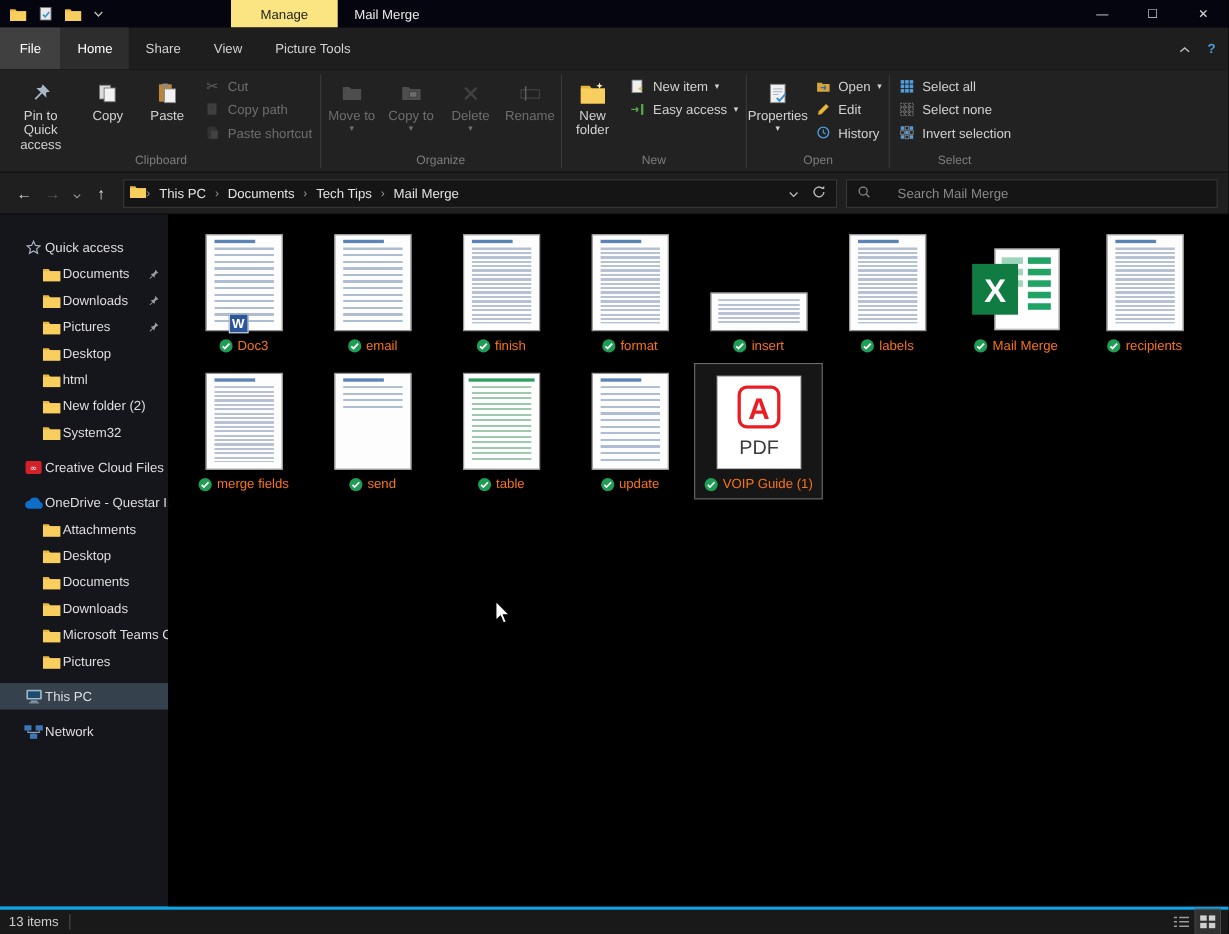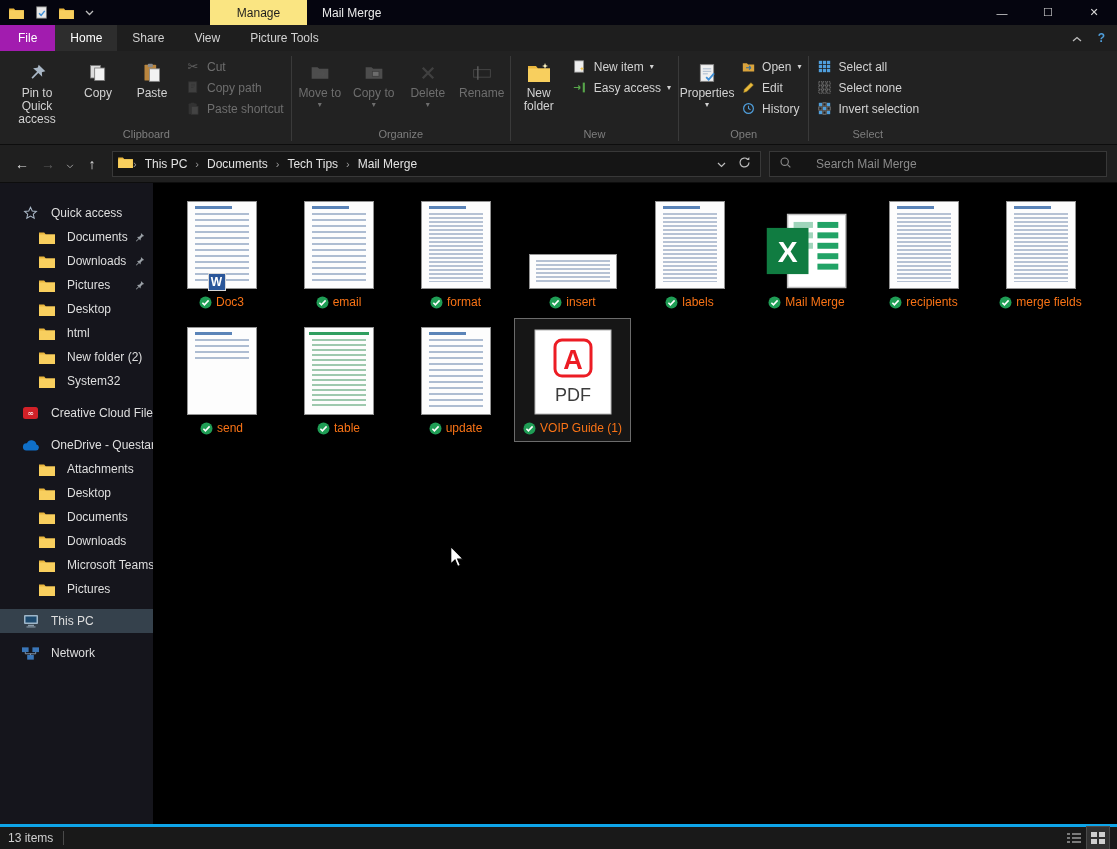--- a/index.html
+++ b/index.html
@@ -12,21 +12,21 @@
   .qat{display:flex;align-items:center;gap:11px;padding-left:9px}
   .qat .qic{display:flex;align-items:center}
   .tb-manage{width:97px;margin-left:116px;background:#fae582;color:#1d1d1d;display:flex;align-items:center;justify-content:center}
   .tb-title{margin-left:15px;display:flex;align-items:center;color:#eaeaea}
   .tb-controls{margin-left:auto;display:flex}
   .tb-btn{width:46px;display:flex;align-items:center;justify-content:center;color:#d8d8d8;font-size:11px}
 
   
   .ribbon-tabs{flex:0 0 26px;background:#1e1e1e;display:flex;align-items:stretch}
   .rtab{padding:0 15px;display:flex;align-items:center;color:#d2d2d2}
-  .rtab.file{background:#a21caf;color:#fff;padding:0 18px}
+  .rtab.file{background:#404040;color:#fff;padding:12px 18px}
   .rtab.active{background:#2d2d2d;color:#fff}
   .rt-right{margin-left:auto;display:flex;align-items:center;gap:16px;padding-right:12px}
   .help{color:#4f9edb;font-weight:bold}
 
   
   .ribbon{flex:0 0 89px;background:#222;display:flex;align-items:stretch;padding:2px 0 0 4px;border-bottom:1px solid #0d0d0d}
   .rgroup{display:flex;flex-direction:column}
   .ritems{flex:1;display:flex;align-items:flex-start;gap:2px;padding-top:3px}
   .rgroup-label{text-align:center;color:#7e7e7e;font-size:11px;padding:1px 8px 4px}
   .rsep{width:1px;background:#3a3a3a;margin:3px 2px}
@@ -49,21 +49,21 @@
   .crumb{padding:0 8px;color:#e3e3e3;white-space:nowrap}
   .csep{color:#9a9a9a;font-size:11px}
   .addr-right{margin-left:auto;display:flex;align-items:center;gap:12px;padding-right:4px}
   .search{flex:0 0 338px;height:26px;background:#151515;border:1px solid #383838;display:flex;align-items:center;padding:0 9px;gap:24px}
   .search input{flex:1;background:transparent;border:none;outline:none;color:#ddd;font:12px "Liberation Sans",sans-serif}
   .search input::placeholder{color:#8a8a8a}
 
   
   .body{flex:1;display:flex;min-height:0}
   .sidebar{flex:0 0 153px;background:#15151c;padding-top:18px;overflow:hidden}
-  .snav-item{height:24px;display:flex;align-items:center;gap:12px;padding-left:22px;color:#dfdfdf;position:relative;white-space:nowrap;overflow:hidden}
+  .snav-item{height:24px;display:flex;align-items:center;gap:2px;padding-left:22px;color:#dfdfdf;position:relative;white-space:nowrap;overflow:hidden}
   .snav-item.lvl1{padding-left:38px}
   .snav-item.gap{margin-top:8px}
   .snav-item.selected{background:#35414c}
   .snav-item .sic{display:inline-flex;width:17px;justify-content:center;flex:0 0 17px}
   .snav-item .pin{position:absolute;right:8px;top:6px}
   .content{flex:1;background:#000;padding:9px 0 0 10px;position:relative}
   .grid{display:flex;flex-wrap:wrap;width:955px}
 
   
   .tile{width:117px;display:flex;flex-direction:column;align-items:center;padding:4px 2px 6px;border:1px solid transparent;margin-bottom:2px}
@@ -677,20 +677,36 @@
                 <div class="ln"></div>
               </div>
             </div>
             <div class="flabel">
               <span class="sync">
                 <svg width="13" height="13" viewBox="0 0 13 13">
                   <circle cx="6.5" cy="6.5" r="6" fill="#1f9d55"></circle>
                   <path d="M3.4 6.8l2 2 4.2-4.4" stroke="#fff" stroke-width="1.6" fill="none"></path>
                 </svg>
               </span>
+              <span class="fname">finish</span>
+            </div>
+          </div>
+          <div class="tile">
+            <div class="thumbwrap">
+              <div class="t-doc dense">
+                <div class="ln"></div>
+              </div>
+            </div>
+            <div class="flabel">
+              <span class="sync">
+                <svg width="13" height="13" viewBox="0 0 13 13">
+                  <circle cx="6.5" cy="6.5" r="6" fill="#1f9d55"></circle>
+                  <path d="M3.4 6.8l2 2 4.2-4.4" stroke="#fff" stroke-width="1.6" fill="none"></path>
+                </svg>
+              </span>
               <span class="fname">format</span>
             </div>
           </div>
           <div class="tile">
             <div class="thumbwrap">
               <div class="t-wide">
                 <div class="ln"></div>
               </div>
             </div>
             <div class="flabel">

